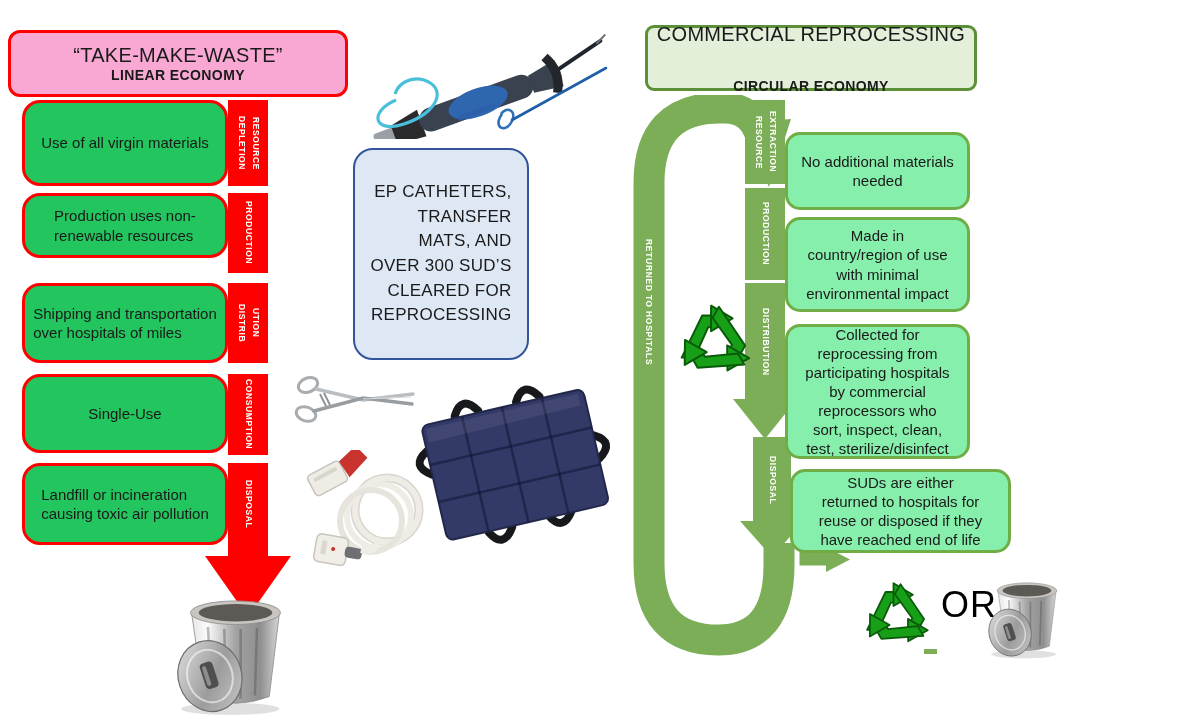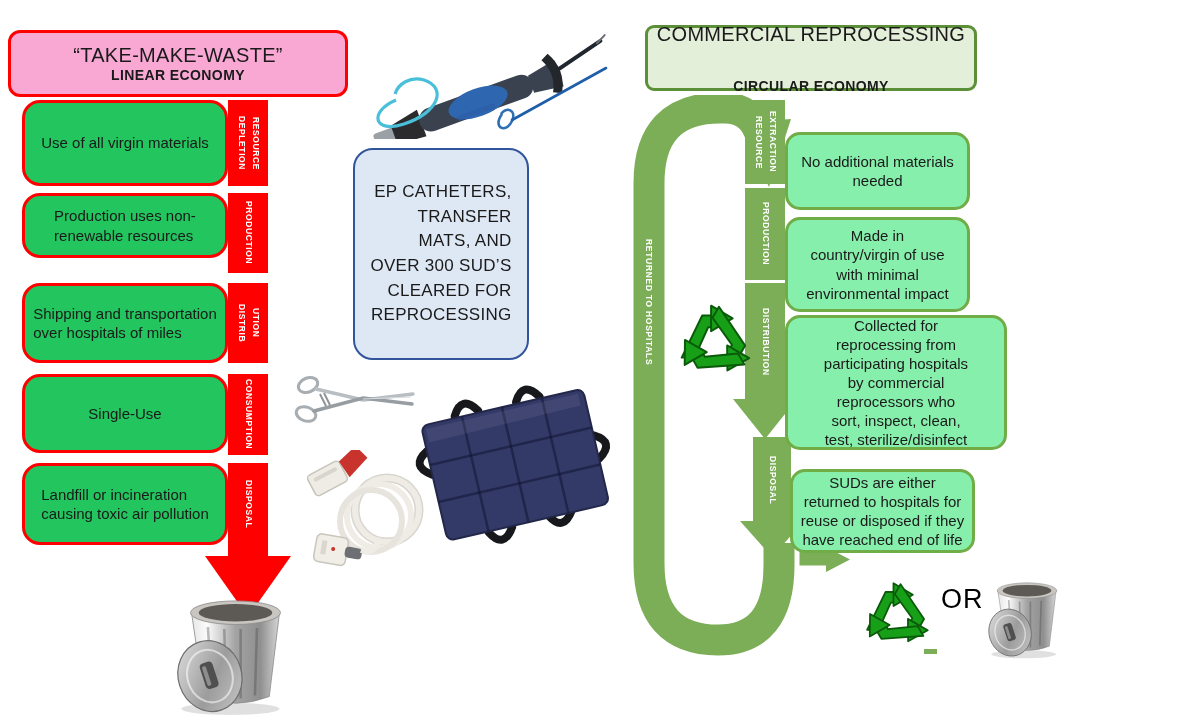--- a/index.html
+++ b/index.html
@@ -22,21 +22,21 @@
          letter-spacing:.6px;line-height:1.6;white-space:pre-line;text-align:center;box-sizing:border-box;z-index:4;}
   .vrl{writing-mode:vertical-rl;}
   .vlr{writing-mode:vertical-lr;}
   .bg-red{background:#FF0000;}
   .bg-green{background:#7CAD57;}
   
   .callout{background:#DEE7F4;border:2px solid #31549B;border-radius:20px;display:flex;align-items:center;justify-content:center;
            text-align:right;font-size:17px;line-height:1.45;letter-spacing:.3px;white-space:pre-line;z-index:3;}
   .loop-label{display:flex;align-items:center;justify-content:center;writing-mode:vertical-lr;color:#fff;
               font-size:8.5px;font-weight:600;letter-spacing:.7px;z-index:4;}
-  .or{font-size:27px;letter-spacing:1px;color:#000;z-index:4;}
+  .or{font-size:36px;letter-spacing:1px;color:#000;z-index:4;}
   .dash{background:#7CAD57;z-index:4;}
   svg{display:block;}
   .z1{z-index:1}.z2{z-index:2}.z4{z-index:4}
 </style>
 </head>
 <body>
 
 <div class="canvas">
 
   <svg width="0" height="0" style="position:absolute" aria-hidden="true">
@@ -193,43 +193,43 @@
   </svg>
   <div class="abs loop-label" style="left:634px;top:210px;width:30px;height:185px">RETURNED TO HOSPITALS</div>
 
   <div class="abs vband vlr bg-green" style="left:745px;top:100px;width:40px;height:84px">RESOURCE
 EXTRACTION</div>
   <div class="abs gbox" style="left:785px;top:100px;width:185px;height:78px">No additional materials
 needed</div>
 
   <div class="abs vband vrl bg-green" style="left:745px;top:188px;width:40px;height:92px">PRODUCTION</div>
   <div class="abs gbox" style="left:785px;top:185px;width:185px;height:95px">Made in
-country/virgin of use
+country/region of use
 with minimal
 environmental impact</div>
 
   <svg class="abs z2" style="left:733px;top:283px" width="64" height="158" viewBox="0 0 64 158">
     <rect x="12" y="0" width="40" height="117" fill="#7CAD57"></rect>
     <polygon points="0,116 64,116 32,156" fill="#7CAD57"></polygon>
   </svg>
   <div class="abs vband vrl" style="left:745px;top:288px;width:40px;height:108px">DISTRIBUTION</div>
-  <div class="abs gbox" style="left:785px;top:283px;width:222px;height:135px">Collected for
+  <div class="abs gbox" style="left:785px;top:292px;width:185px;height:135px">Collected for
 reprocessing from
 participating hospitals
 by commercial
 reprocessors who
 sort, inspect, clean,
 test, sterilize/disinfect</div>
 
   <svg class="abs z2" style="left:738px;top:437px" width="68" height="122" viewBox="0 0 68 122">
     <rect x="15" y="0" width="38" height="85" fill="#7CAD57"></rect>
     <polygon points="2,84 66,84 34,120" fill="#7CAD57"></polygon>
   </svg>
   <div class="abs vband vrl" style="left:753px;top:440px;width:38px;height:80px">DISPOSAL</div>
-  <div class="abs gbox" style="left:790px;top:437px;width:185px;height:84px">SUDs are either
+  <div class="abs gbox" style="left:790px;top:437px;width:221px;height:84px">SUDs are either
 returned to hospitals for
 reuse or disposed if they
 have reached end of life</div>
 
   <svg class="abs z2" style="left:666px;top:291px" width="98" height="98" viewBox="0 0 100 100">
     <use href="#recycle"></use>
   </svg>
   <svg class="abs z4" style="left:853px;top:570px" width="88" height="88" viewBox="0 0 100 100">
     <use href="#recycle"></use>
   </svg>

